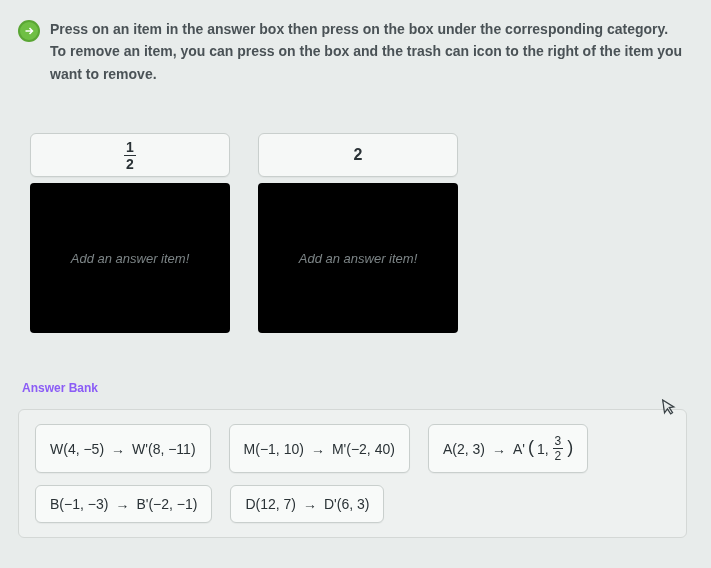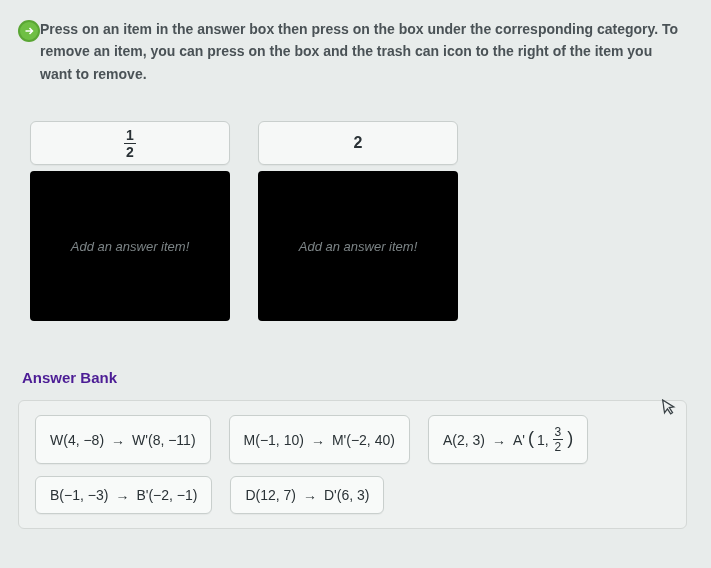--- a/index.html
+++ b/index.html
@@ -7,21 +7,22 @@
     font-family: Arial, Helvetica, sans-serif;
     background: #e8eceb;
     width: 711px;
     height: 568px;
     padding: 18px 24px 18px 18px;
     color: #3a4246;
     position: relative;
   }
   .instructions {
     display: flex;
-    margin-bottom: 36px;
+    gap: 10px;
+    margin-bottom: 48px;
   }
   .arrow-badge {
     width: 22px; height: 22px;
     border-radius: 50%;
     background: #6fbf44;
     flex: 0 0 22px;
     display: flex; align-items: center; justify-content: center;
     margin-top: 2px;
     border: 2px solid #5aa634;
   }
@@ -64,23 +65,23 @@
     display: flex;
     align-items: center;
     justify-content: center;
   }
   .placeholder {
     color: #7c8486;
     font-style: italic;
     font-size: 13px;
   }
   .bank-title {
-    font-size: 15px;
+    font-size: 12px;
     font-weight: 700;
-    color: #4c1d95;
+    color: #8b5cf6;
     margin-bottom: 14px;
     padding-left: 4px;
   }
   .bank {
     background: #eef1f0;
     border: 1px solid #d4d8d6;
     border-radius: 6px;
     padding: 14px 16px;
     display: flex;
     flex-wrap: wrap;
@@ -151,21 +152,21 @@
     <div class="drop-zone">
       <span class="placeholder">Add an answer item!</span>
     </div>
   </div>
 </div>
 
 <div class="bank-title">Answer Bank</div>
 
 <div class="bank">
   <div class="chip">
-    <span>W(4, −8)</span>
+    <span>W(4, −5)</span>
     <span class="arrow">→</span>
     <span>W'(8, −11)</span>
   </div>
   <div class="chip">
     <span>M(−1, 10)</span>
     <span class="arrow">→</span>
     <span>M'(−2, 40)</span>
   </div>
   <div class="chip">
     <span>A(2, 3)</span>

